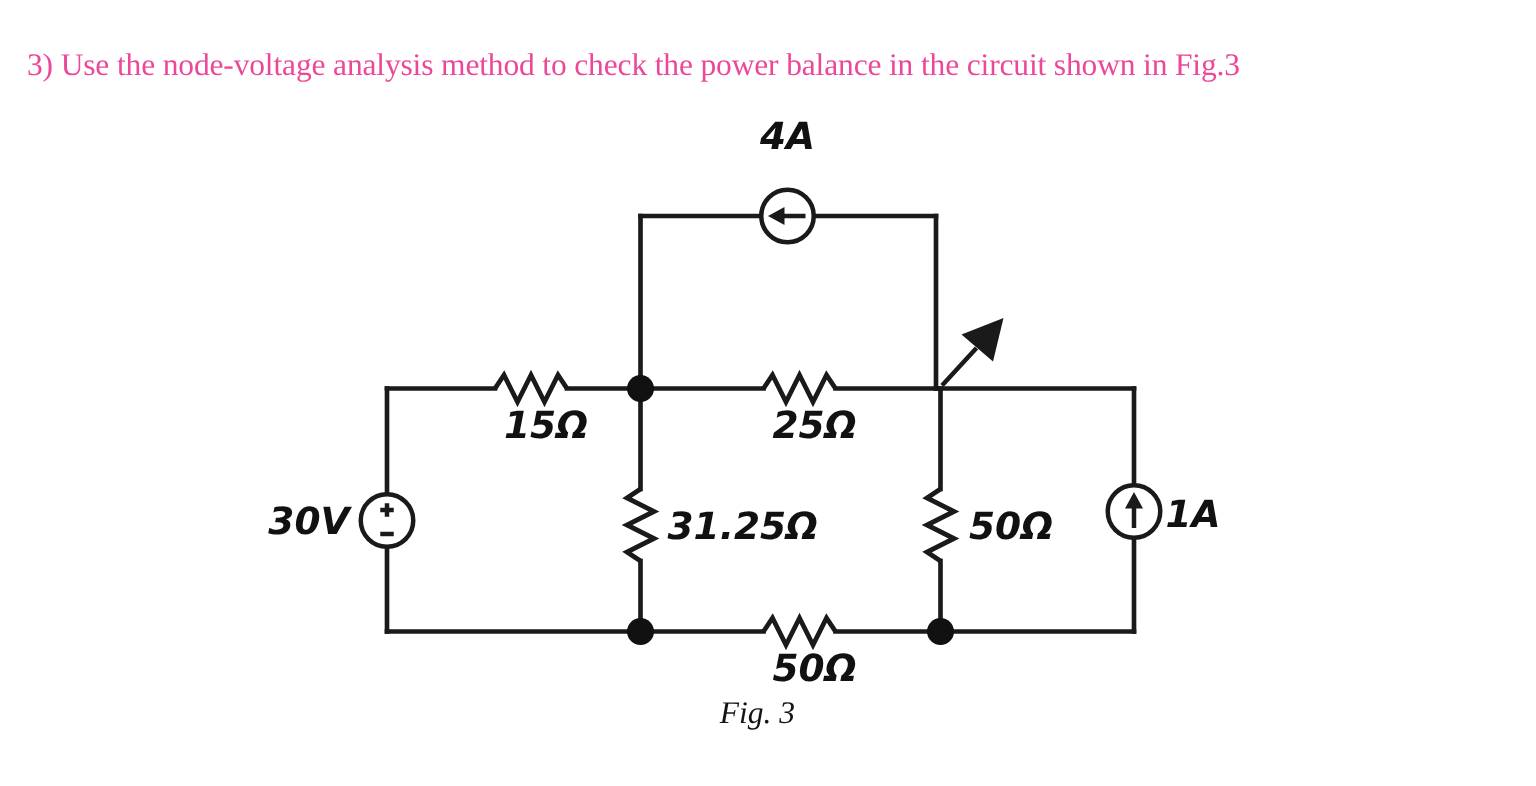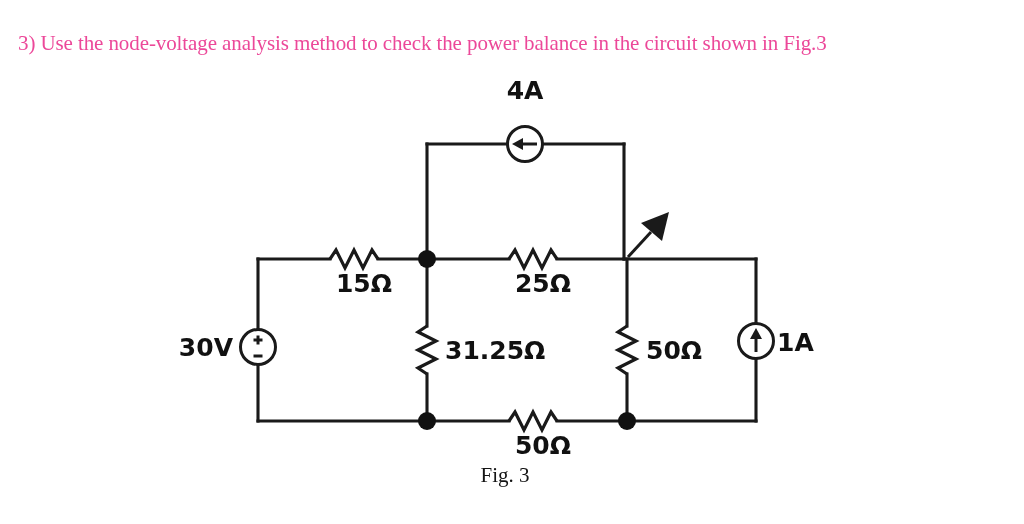--- a/index.html
+++ b/index.html
@@ -26,20 +26,21 @@
     color: #ec4899;
     white-space: nowrap;
     letter-spacing: -0.1px;
   }
   #circuit-figure {
     position: absolute;
     left: 0;
     top: 70px;
     width: 1024px;
     height: 430px;
+    font-style: italic;
   }
   svg.circuit {
     display: block;
     width: 1024px;
     height: 430px;
   }
   svg.circuit .wire {
     stroke: #1a1a1a;
     stroke-width: 3.1;
     fill: none;

